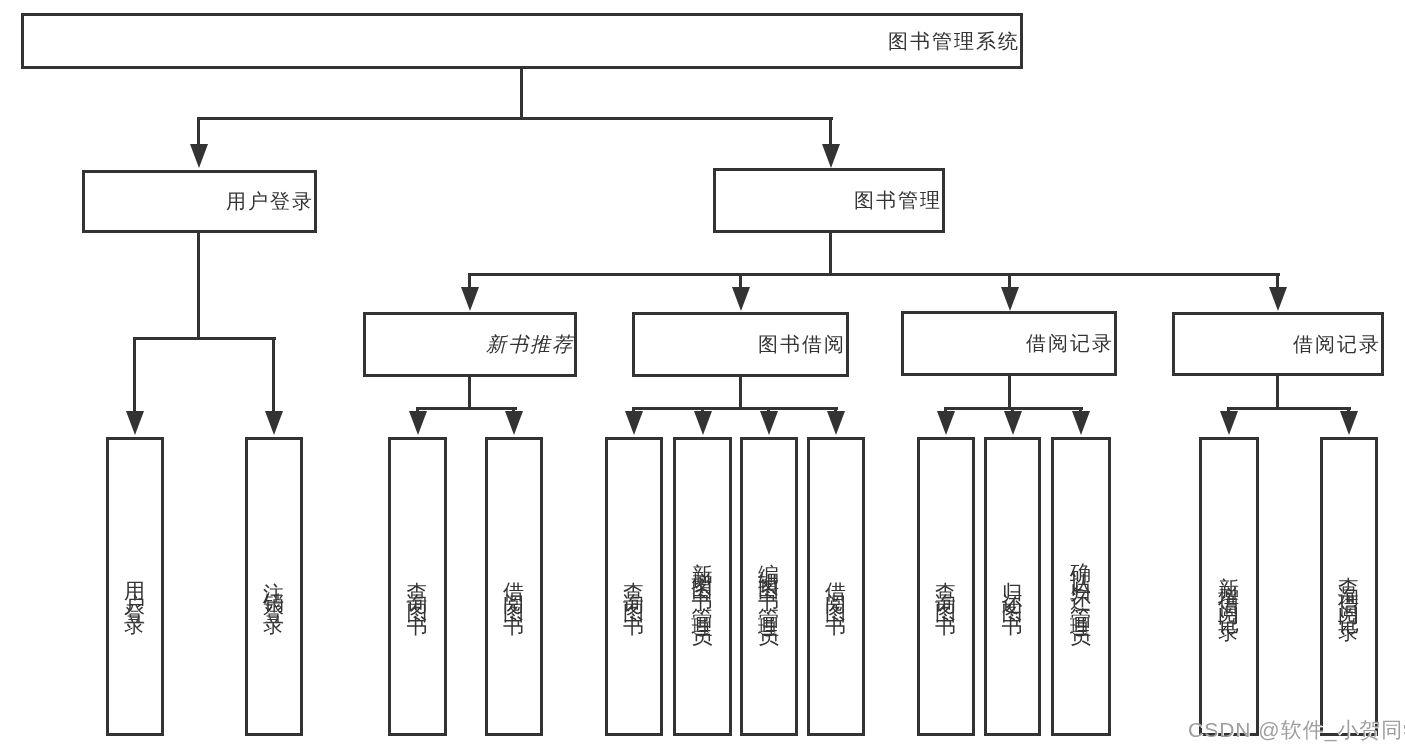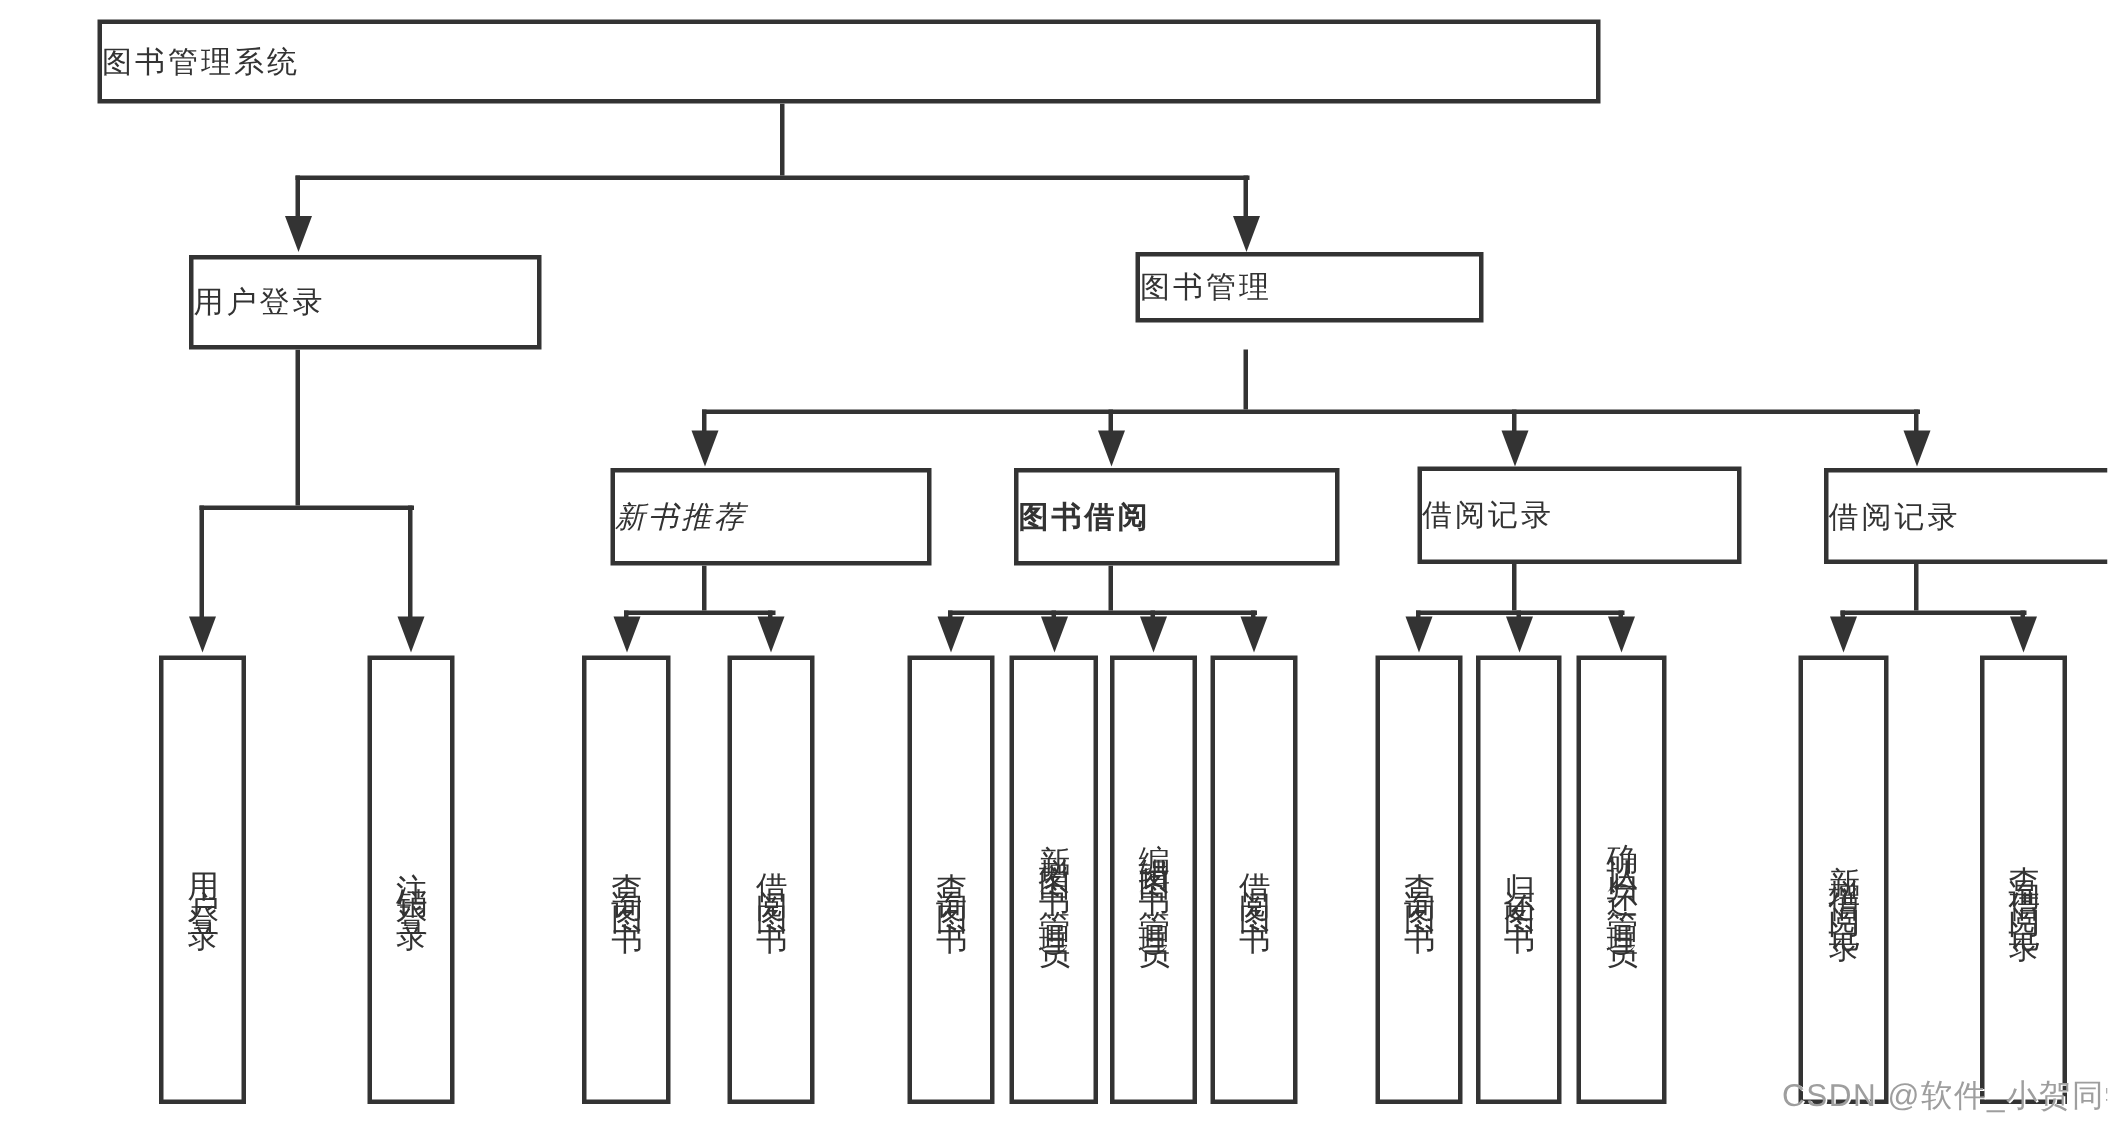--- a/index.html
+++ b/index.html
@@ -5,22 +5,22 @@
   html,body{margin:0;padding:0;background:#fff;}
   #canvas{
     position:relative;width:1405px;height:747px;background:#ffffff;overflow:hidden;
     font-family:"Liberation Sans","DejaVu Sans",sans-serif;color:#333333;
   }
   .ln{position:absolute;background:#333333;}
   .ah{position:absolute;width:0;height:0;
       border-left:9px solid transparent;border-right:9px solid transparent;
       border-top:24px solid #333333;}
   .hbox{position:absolute;box-sizing:border-box;border:3px solid #333333;background:#ffffff;
-        display:flex;align-items:center;justify-content:flex-start;
-        font-size:20px;letter-spacing:2px;color:#333333;white-space:nowrap;margin-left:44px;}
+        display:flex;align-items:center;justify-content:flex-end;
+        font-size:20px;letter-spacing:2px;color:#333333;white-space:nowrap;}
   .vbox{position:absolute;box-sizing:border-box;border:3px solid #333333;background:#ffffff;
         display:flex;align-items:center;justify-content:center;color:#333333;}
   .vbox .lbl{writing-mode:vertical-rl;text-orientation:mixed;font-size:21px;
              letter-spacing:11px;line-height:1;}
   .vbox.long .lbl{letter-spacing:9px;}
   #watermark{position:absolute;left:1188px;top:716px;font-size:21px;letter-spacing:1px;
              color:#9e9e9e;text-shadow:1px 1px 0 #ffffff;z-index:5;white-space:nowrap;}
 </style>
 </head>
 <body>
@@ -86,28 +86,28 @@
   <div class="ln" style="left:1347px;top:407px;width:3px;height:8px;"></div>
   <div class="ah" style="left:1340px;top:411px;"></div>
 
   <div class="hbox" style="left:21px;top:13px;width:1002px;height:56px;">
     <span class="lbl">图书管理系统</span>
   </div>
 
   <div class="hbox" style="left:82px;top:170px;width:235px;height:63px;">
     <span class="lbl">用户登录</span>
   </div>
-  <div class="hbox" style="left:713px;top:168px;width:232px;height:47px;">
+  <div class="hbox" style="left:713px;top:168px;width:232px;height:65px;">
     <span class="lbl">图书管理</span>
   </div>
 
   <div class="hbox" style="left:363px;top:312px;width:214px;height:65px;font-style:italic;">
     <span class="lbl">新书推荐</span>
   </div>
-  <div class="hbox" style="left:632px;top:312px;width:217px;height:65px;font-weight:bold;">
+  <div class="hbox" style="left:632px;top:312px;width:217px;height:65px;">
     <span class="lbl">图书借阅</span>
   </div>
   <div class="hbox" style="left:901px;top:311px;width:216px;height:65px;">
     <span class="lbl">借阅记录</span>
   </div>
   <div class="hbox" style="left:1172px;top:312px;width:212px;height:64px;">
     <span class="lbl">借阅记录</span>
   </div>
 
   <div class="vbox" style="left:106px;top:437px;width:58px;height:299px;">

